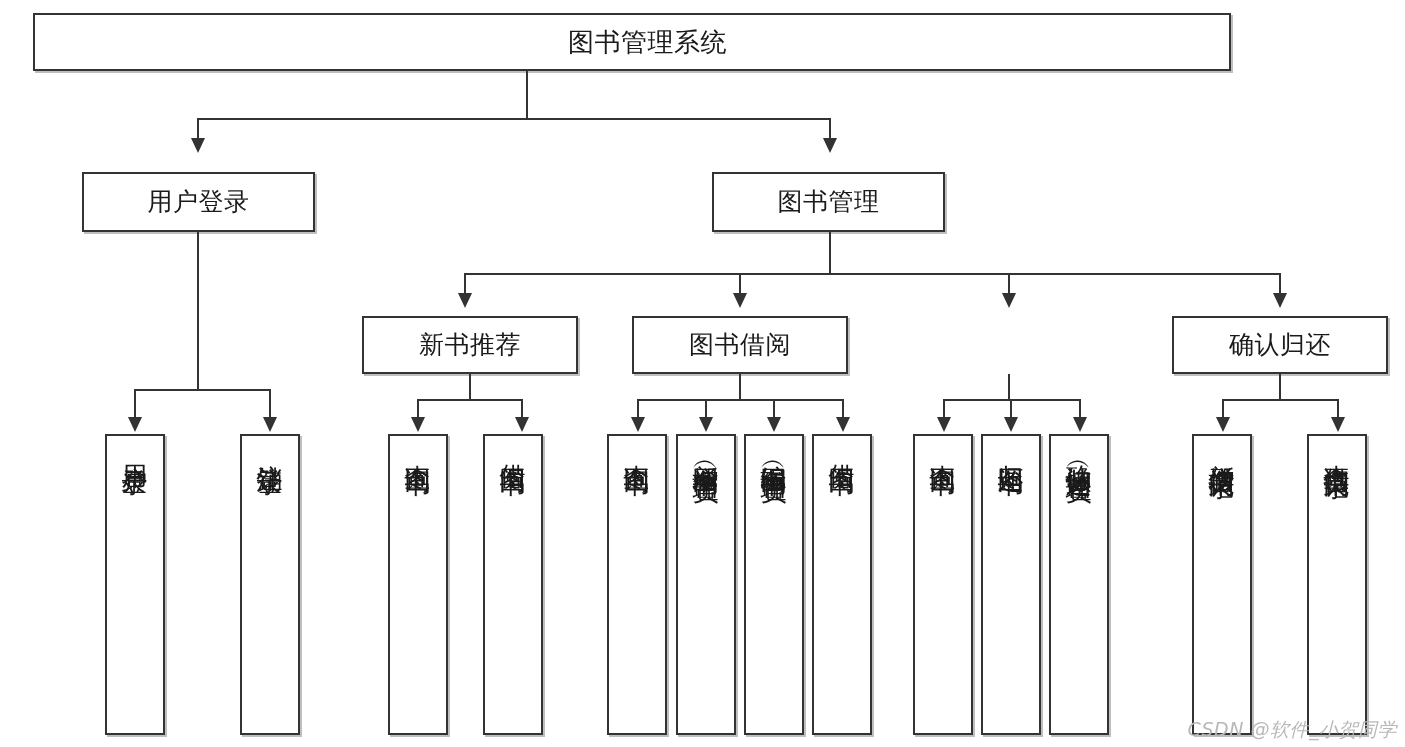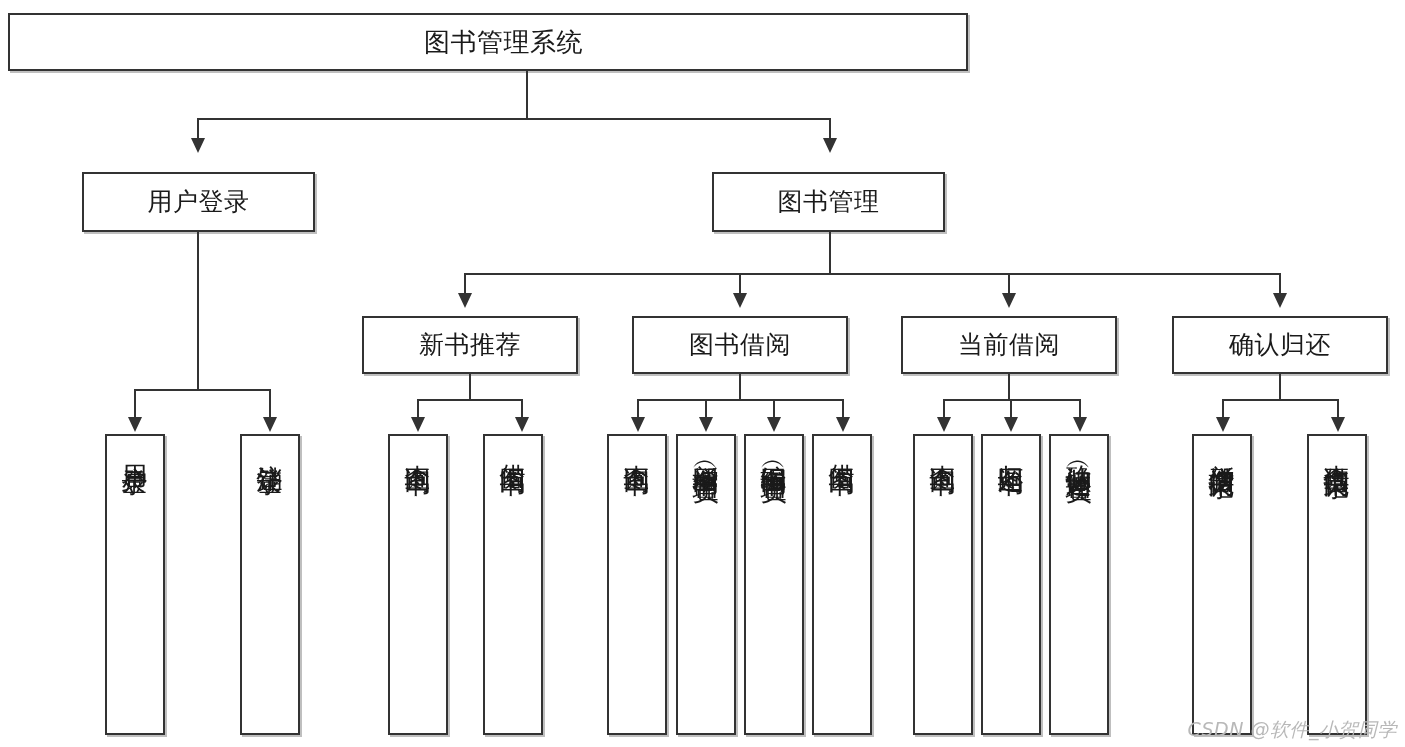--- a/index.html
+++ b/index.html
@@ -83,21 +83,21 @@
     white-space: nowrap;
     pointer-events: none;
     font-style: italic;
   }
 </style>
 </head>
 <body>
 
 <div id="canvas">
 
-  <div class="node root horiz" style="left:8px; top:13px; width:960px; height:58px;padding-left:31px;">
+  <div class="node root horiz" style="left:33px; top:13px; width:1198px; height:58px;padding-left:31px;">
     <span class="label">图书管理系统</span>
   </div>
 
   <div class="conn v" style="left:526px; top:71px; height:48px;"></div>
   <div class="conn h" style="left:197px; top:118px; width:633px;"></div>
   <div class="conn v" style="left:197px; top:118px; height:22px;"></div>
   <div class="conn v" style="left:829px; top:118px; height:22px;"></div>
   <div class="arrow" style="left:191px; top:138px;"></div>
   <div class="arrow" style="left:823px; top:138px;"></div>
 
@@ -125,23 +125,20 @@
   <div class="arrow" style="left:733px; top:293px;"></div>
   <div class="arrow" style="left:1002px; top:293px;"></div>
   <div class="arrow" style="left:1273px; top:293px;"></div>
 
   <div class="node horiz" style="left:632px; top:316px; width:216px; height:58px;">
     <span class="label">图书借阅</span>
   </div>
   <div class="node horiz" style="left:362px; top:316px; width:216px; height:58px;">
     <span class="label">新书推荐</span>
   </div>
-  <div class="node horiz" style="left:901px; top:316px; width:216px; height:58px;">
-    <span class="label">当前借阅</span>
-  </div>
   <div class="node horiz" style="left:1172px; top:316px; width:216px; height:58px;">
     <span class="label">确认归还</span>
   </div>
 
   <div class="conn v" style="left:469px; top:374px; height:26px;"></div>
   <div class="conn h" style="left:417px; top:399px; width:105px;"></div>
   <div class="conn v" style="left:417px; top:399px; height:20px;"></div>
   <div class="conn v" style="left:521px; top:399px; height:20px;"></div>
   <div class="arrow" style="left:411px; top:417px;"></div>
   <div class="arrow" style="left:515px; top:417px;"></div>

